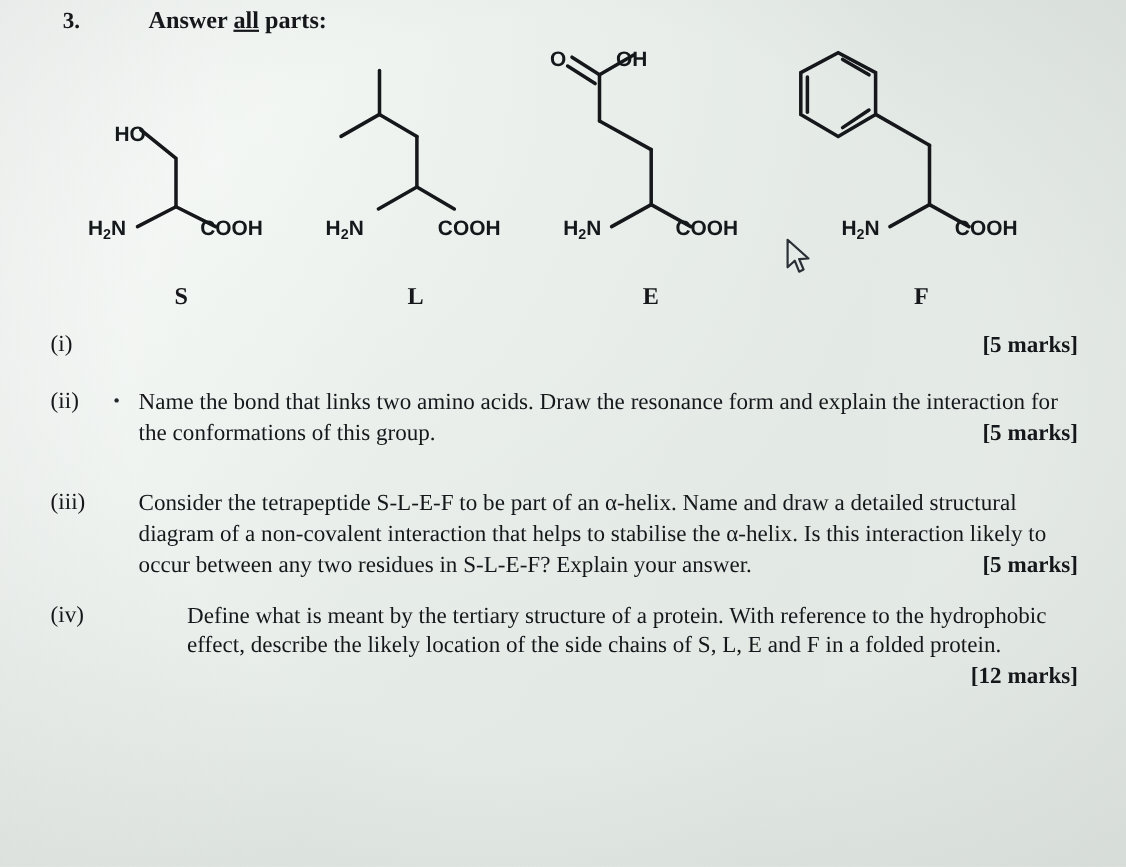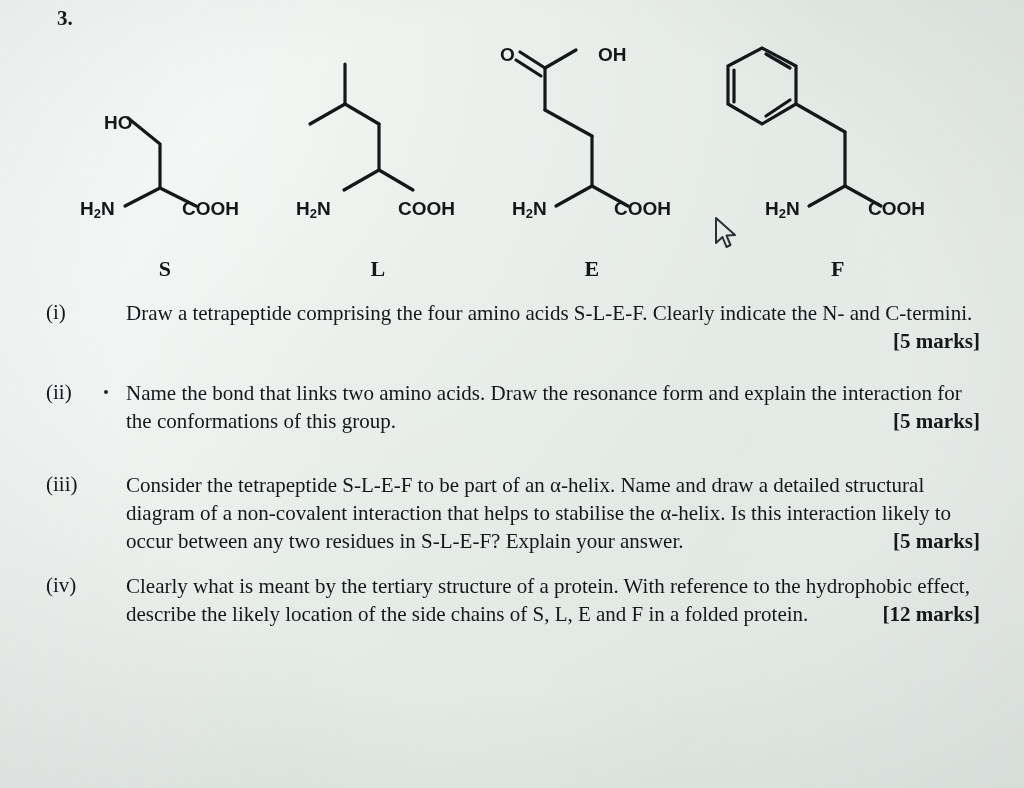--- a/index.html
+++ b/index.html
@@ -136,20 +136,21 @@
   }
 </style>
 </head>
 <body>
 
 <div class="page">
 
   <div class="vignette"></div>
 
   <div class="qnum">3.</div>
+  <div class="qtitle"><span>Answer </span><u>all</u><span> parts:</span></div>
 
   <div class="structures">
 
     <svg width="1024" height="270" viewBox="0 0 1024 270" style="position:absolute;left:0;top:0;">
       <g stroke="#15171a" stroke-width="3.2" fill="none" stroke-linecap="round">
 
         <path d="M128 98 L160 124 L160 168"></path>
         <path d="M160 168 L125 186"></path>
         <path d="M160 168 L196 186"></path>
 
@@ -190,21 +191,21 @@
     </svg>
 
     <div class="chemlabel" style="left:104px; top:92px;">HO</div>
     <div class="chemlabel" style="left:80px; top:178px;">H<sub>2</sub>N</div>
     <div class="chemlabel" style="left:182px; top:178px;">COOH</div>
 
     <div class="chemlabel" style="left:296px; top:178px;">H<sub>2</sub>N</div>
     <div class="chemlabel" style="left:398px; top:178px;">COOH</div>
 
     <div class="chemlabel" style="left:500px; top:24px;">O</div>
-    <div class="chemlabel" style="left:598px; top:24px;">OH</div>
+    <div class="chemlabel" style="left:560px; top:24px;">OH</div>
     <div class="chemlabel" style="left:512px; top:178px;">H<sub>2</sub>N</div>
     <div class="chemlabel" style="left:614px; top:178px;">COOH</div>
 
     <div class="chemlabel" style="left:765px; top:178px;">H<sub>2</sub>N</div>
     <div class="chemlabel" style="left:868px; top:178px;">COOH</div>
 
     <div class="struct" style="left:45px;">
       <div class="struct-label">S</div>
     </div>
     <div class="struct" style="left:258px;">
@@ -220,21 +221,20 @@
     <svg class="cursor" viewBox="0 0 26 38">
       <path d="M2 2 L2 27 L8.5 21 L12.5 31 L16.5 29 L12.5 19.5 L21 19 Z" fill="none" stroke="#2a3036" stroke-width="2" stroke-linejoin="round"></path>
     </svg>
   </div>
 
   <div class="qlist">
 
     <div class="qitem clearfix">
       <div class="qlabel">(i)</div>
       <div class="qbody">
-        <span>Draw a tetrapeptide comprising the four amino acids S-L-E-F. Clearly indicate the N- and C-termini.</span>
         <span class="marks">[5 marks]</span>
       </div>
     </div>
 
     <div class="qitem clearfix" style="margin-top:24px;">
       <div class="qlabel">(ii)</div>
       <div class="bulletdot"></div>
       <div class="qbody">
         <span>Name the bond that links two amino acids. Draw the resonance form and explain the interaction for the conformations of this group.</span>
         <span class="marks">[5 marks]</span>
@@ -242,22 +242,22 @@
     </div>
 
     <div class="qitem clearfix" style="margin-top:36px;">
       <div class="qlabel">(iii)</div>
       <div class="qbody">
         <span>Consider the tetrapeptide S-L-E-F to be part of an α-helix. Name and draw a detailed structural diagram of a non-covalent interaction that helps to stabilise the α-helix. Is this interaction likely to occur between any two residues in S-L-E-F? Explain your answer.</span>
         <span class="marks">[5 marks]</span>
       </div>
     </div>
 
-    <div class="qitem clearfix" style="margin-top:14px;">
+    <div class="qitem clearfix" style="margin-top:14px;padding-left:44px;">
       <div class="qlabel">(iv)</div>
       <div class="qbody">
-        <span>Clearly what is meant by the tertiary structure of a protein. With reference to the hydrophobic effect, describe the likely location of the side chains of S, L, E and F in a folded protein.</span>
+        <span>Define what is meant by the tertiary structure of a protein. With reference to the hydrophobic effect, describe the likely location of the side chains of S, L, E and F in a folded protein.</span>
         <span class="marks">[12 marks]</span>
       </div>
     </div>
 
   </div>
 </div>
 
 </body></html>

